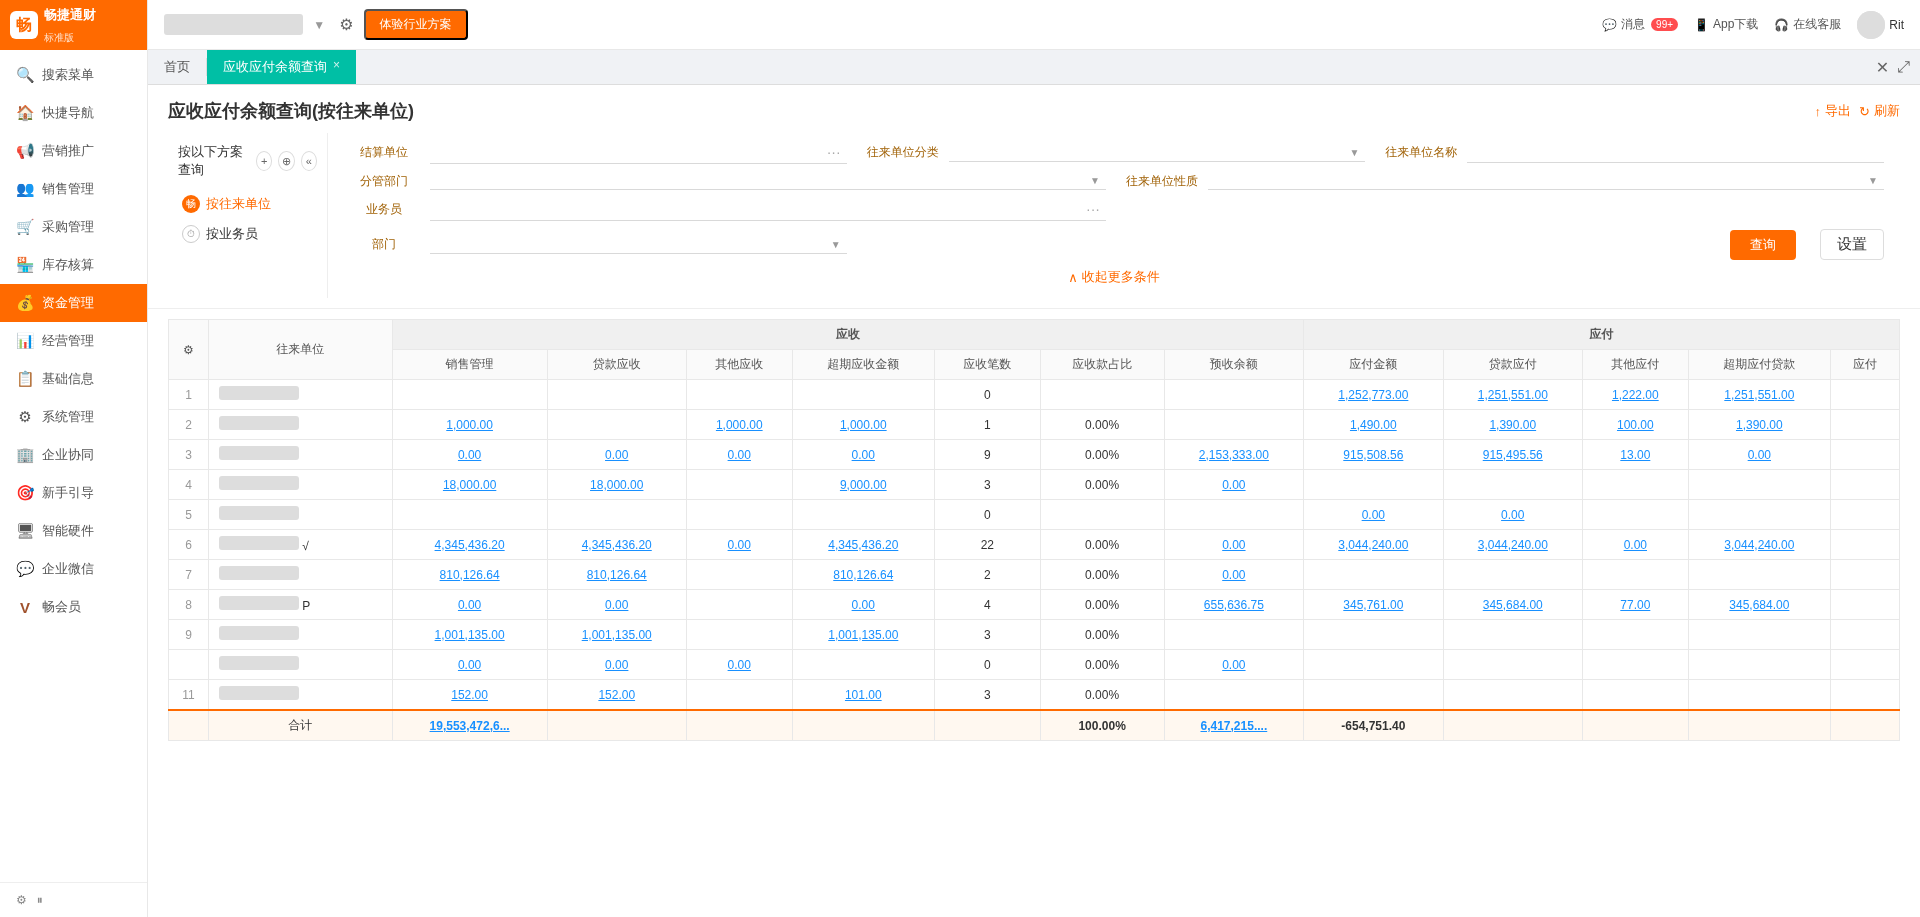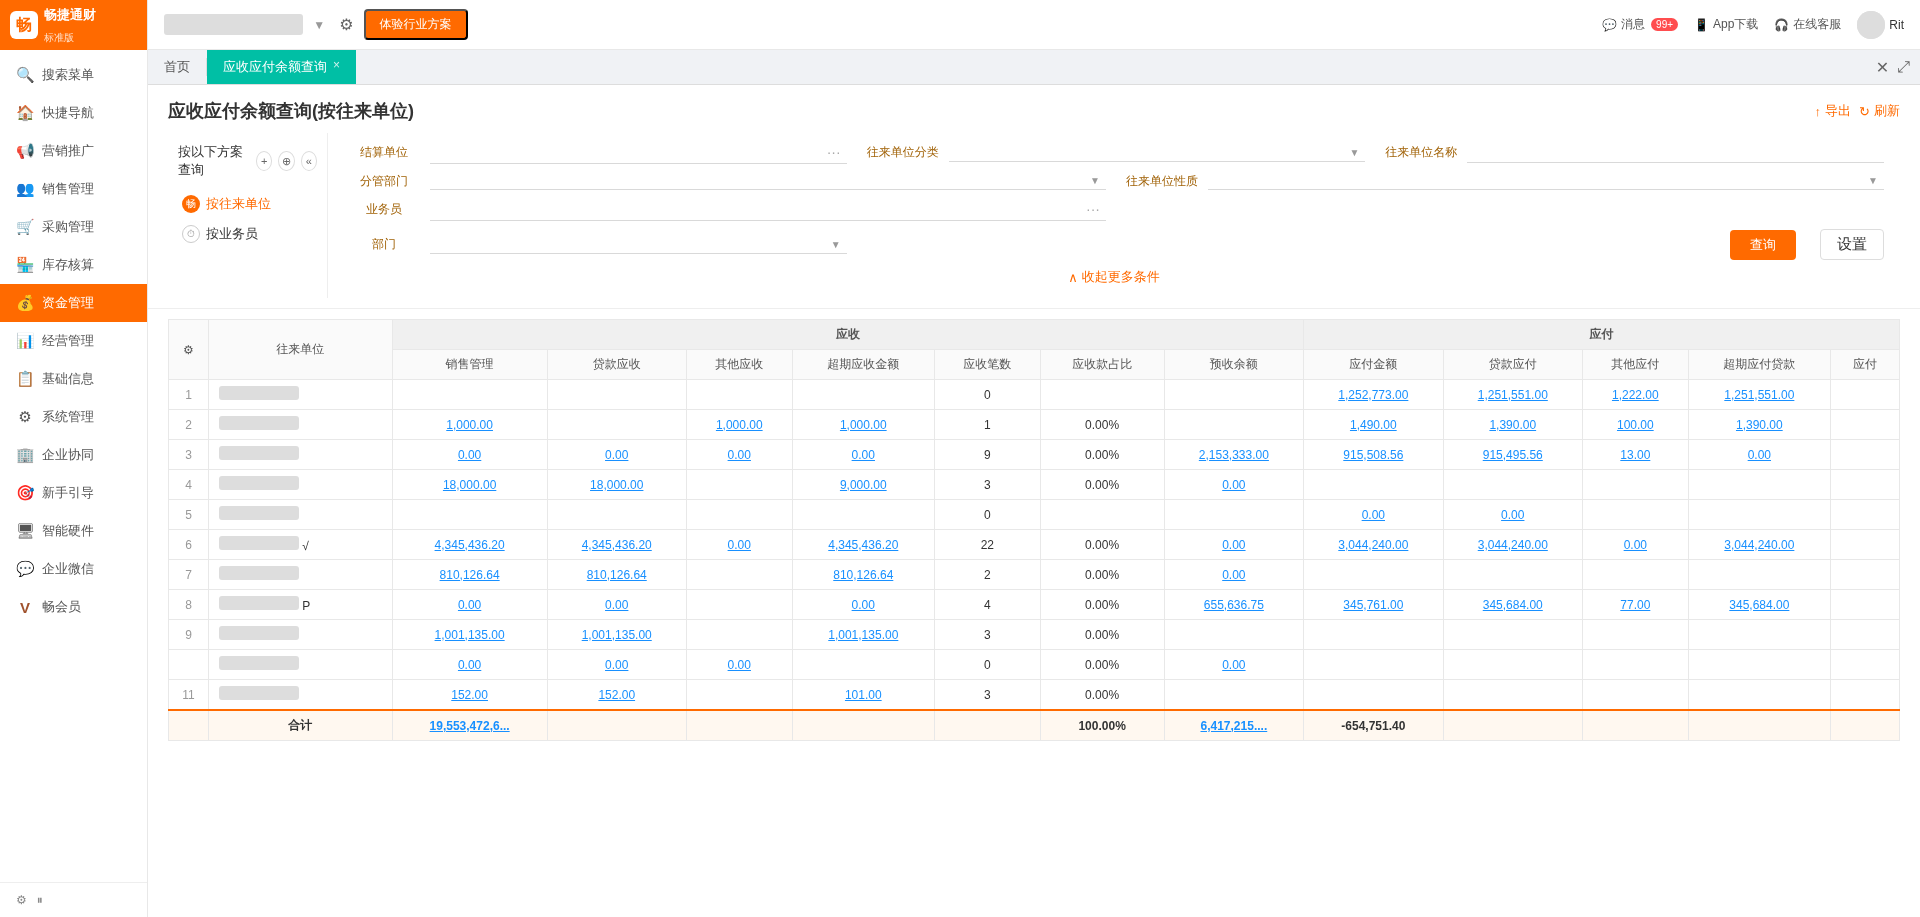--- a/index.html
+++ b/index.html
@@ -512,21 +512,21 @@
                   <td></td>
                   <td></td>
                   <td></td>
                   <td></td>
                   <td></td>
                 </tr>
               </tbody>
             <tfoot>
               <tr class="table-footer">
                 <td></td>
-                <td style="font-weight:bold;">合计</td>
+                <td style="font-weight:normal;">合计</td>
                 <td><span class="cell-link">19,553,472,6...</span></td>
                 <td></td>
                 <td></td>
                 <td></td>
                 <td></td>
                 <td>100.00%</td>
                 <td><span class="cell-link">6,417,215....</span></td>
                 <td class="negative">-654,751.40</td>
                 <td></td>
                 <td></td>

